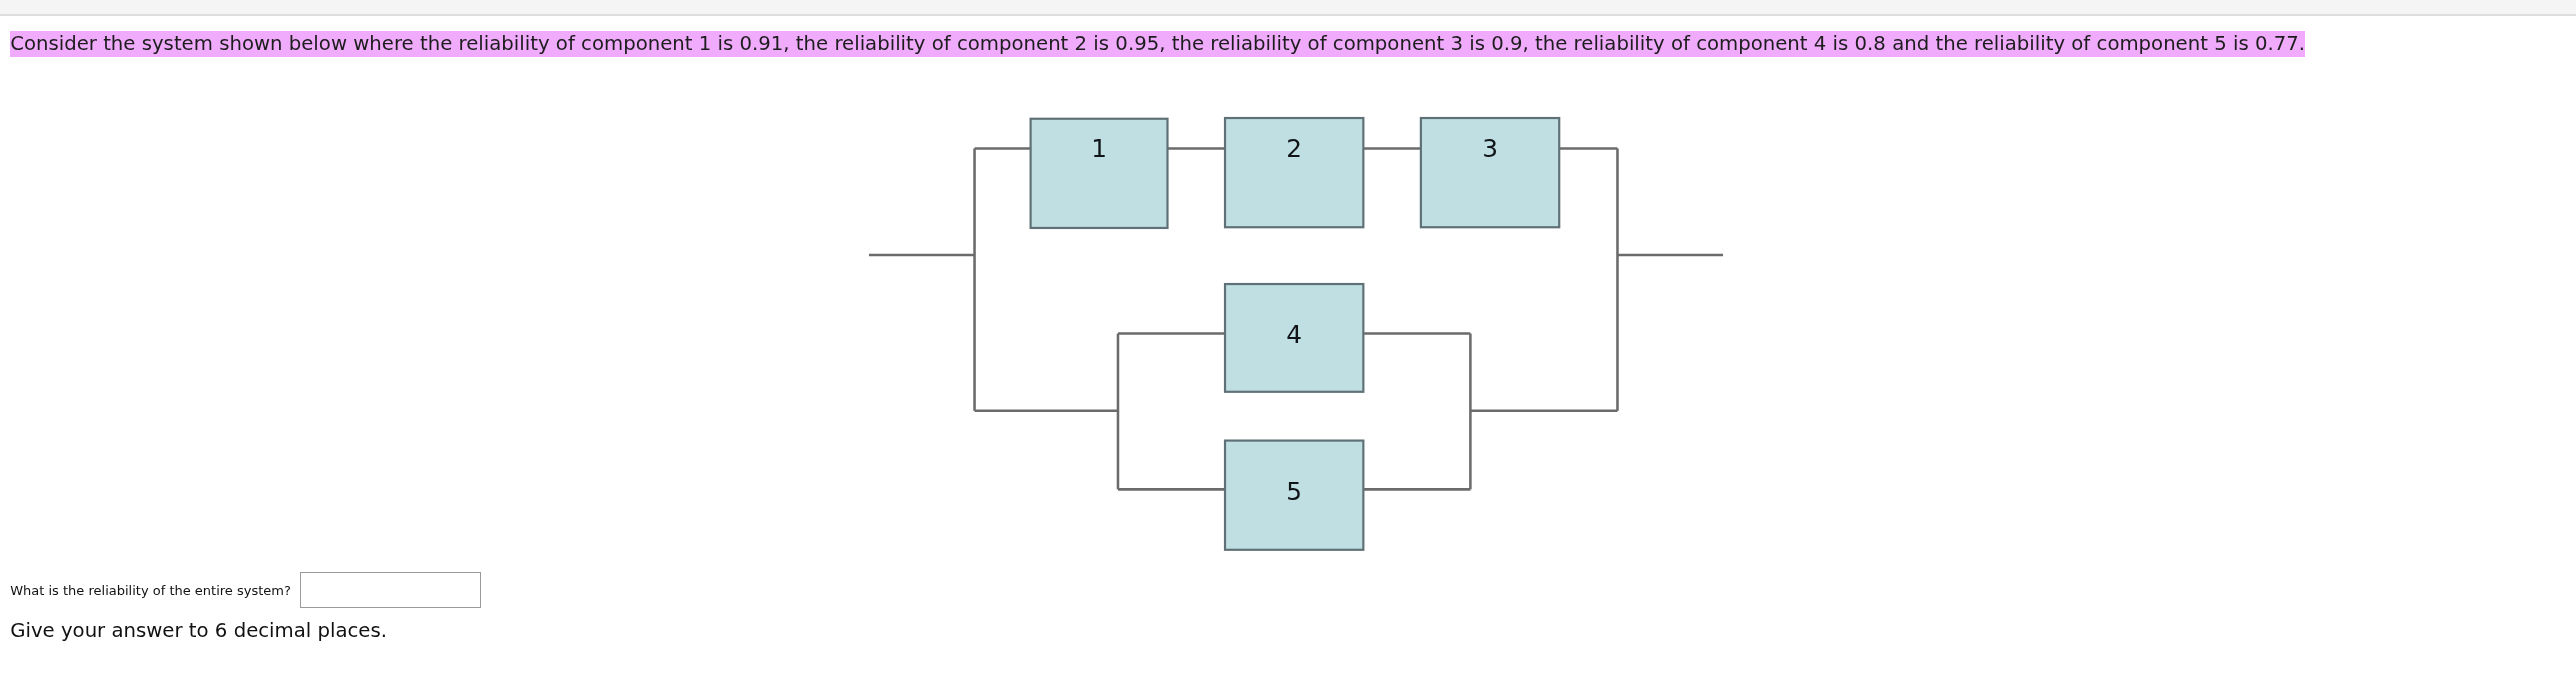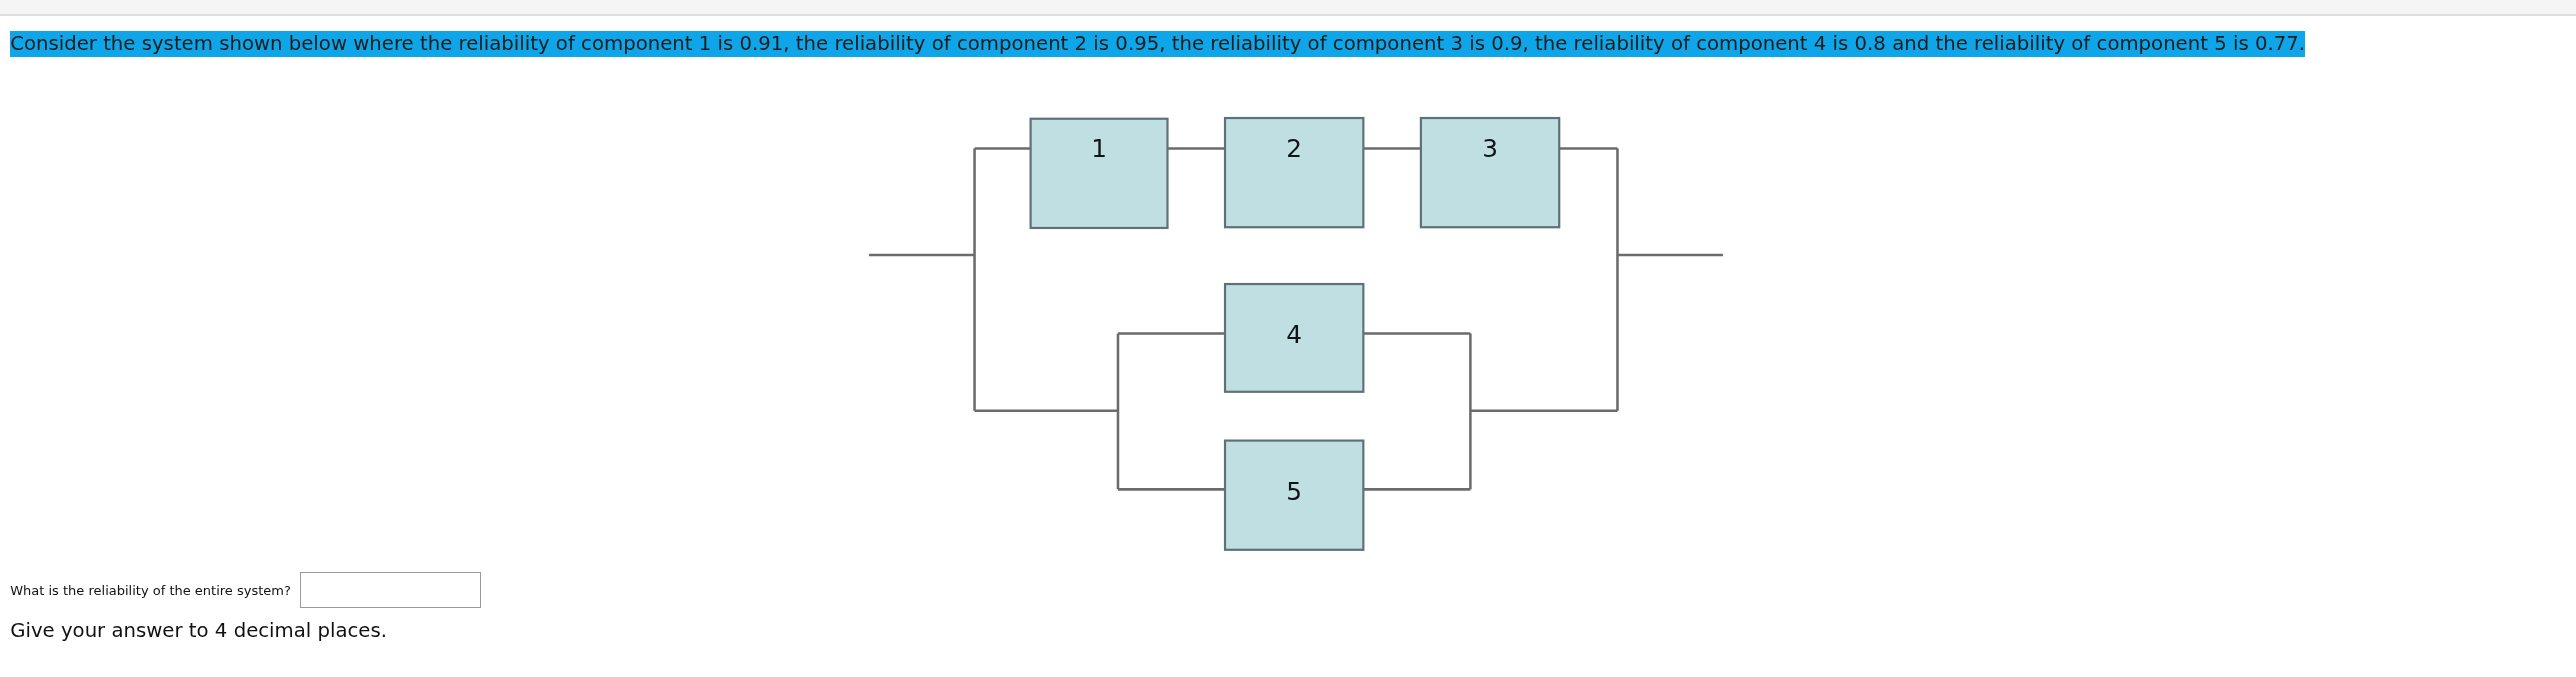--- a/index.html
+++ b/index.html
@@ -31,21 +31,21 @@
   #stem {
     position: absolute;
     left: 10.2px;
     top: 28px;
     width: 2558px;
     font-size: 19.7px;
     line-height: 31px;
     color: #1d1d1d;
   }
   #stem .hl {
-    background: #0ea5e9;
+    background: #f0abfc;
     box-decoration-break: clone;
     -webkit-box-decoration-break: clone;
     padding: 0.7px 0 1.5px 0;
   }
 
   
   #diagram {
     position: absolute;
     left: 0;
     top: 102px;
@@ -180,14 +180,14 @@
     </g>
 
   </svg>
 </div>
 
 <div id="answer-row">
   <span id="answer-label">What is the reliability of the entire system?</span>
   <input id="answer-input" type="text" placeholder="" style="">
 </div>
 
-<div id="answer-note">Give your answer to 4 decimal places.</div>
+<div id="answer-note">Give your answer to 6 decimal places.</div>
 
 
 </body></html>

